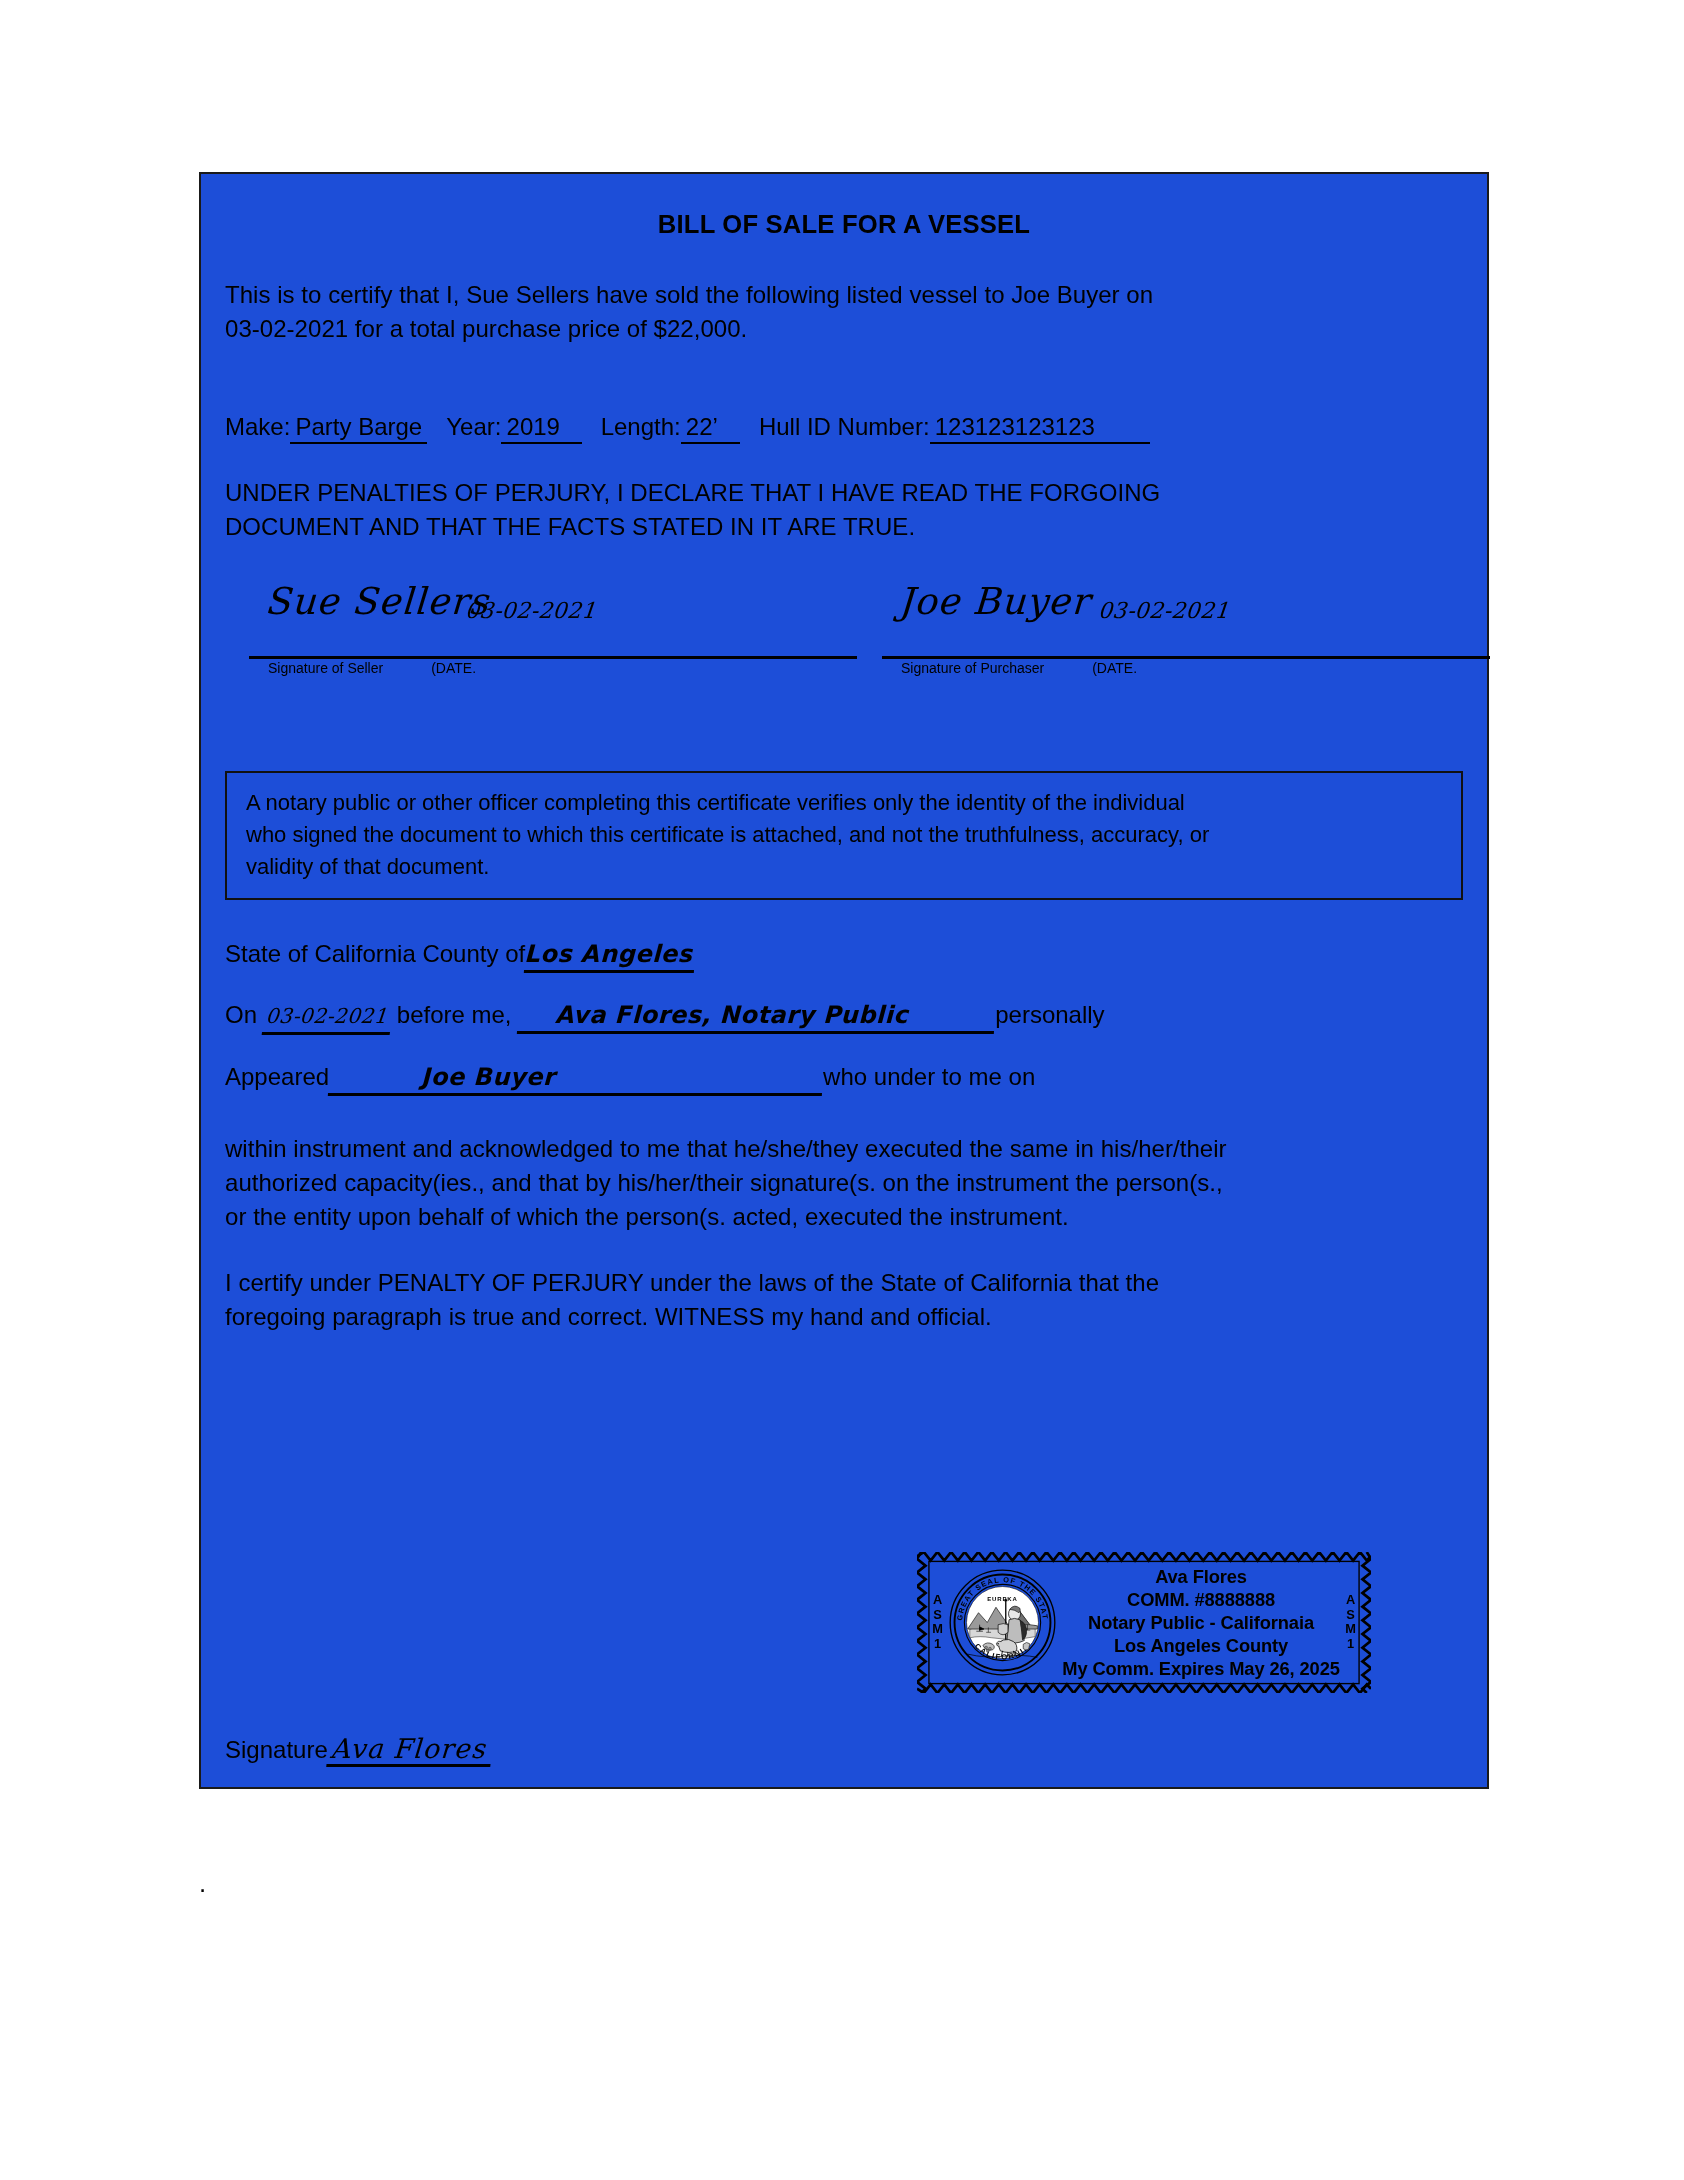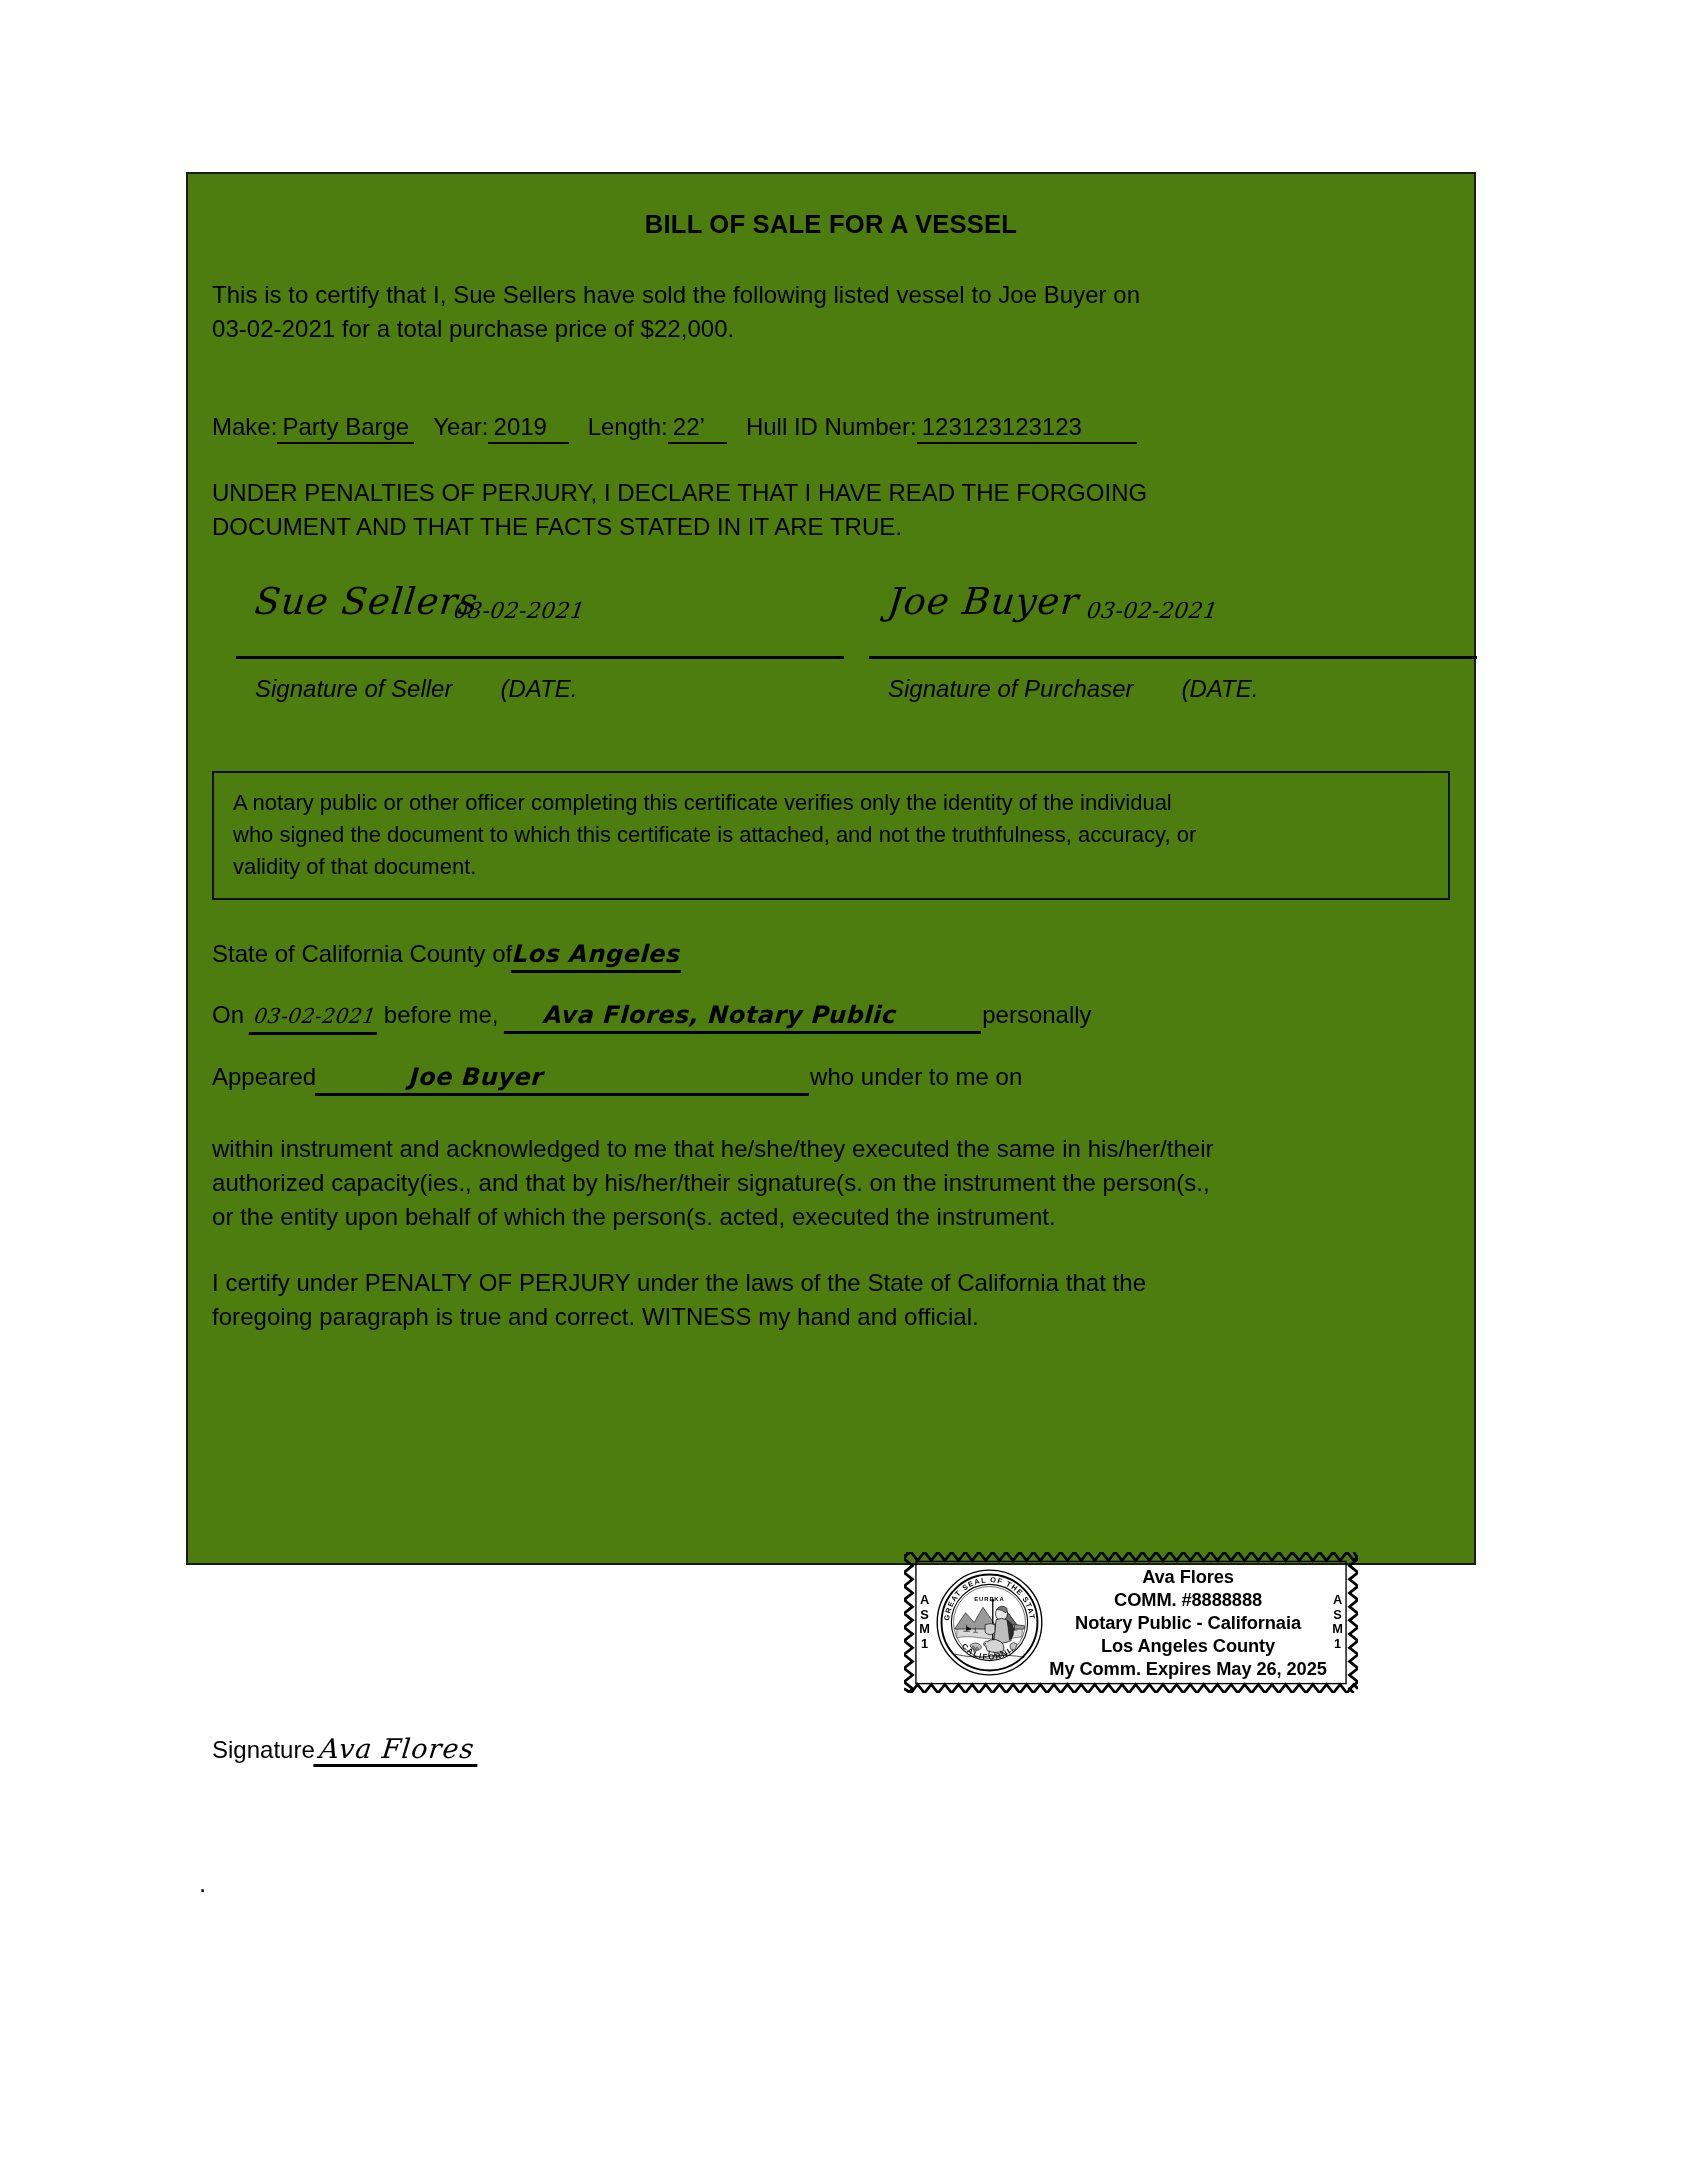--- a/index.html
+++ b/index.html
@@ -13,27 +13,27 @@
     height: 2181px;
     position: relative;
     font-family: "Liberation Sans", sans-serif;
     color: #000000;
     -webkit-font-smoothing: antialiased;
   }
 
   
   .doc-frame {
     position: absolute;
-    left: 186px;
+    left: 199px;
     top: 172px;
     width: 1290px;
-    height: 1393px;
+    height: 1617px;
     border: 2.6px solid #1a1a1a;
     box-sizing: border-box;
-    background: #4d7c0f;
+    background: #1d4ed8;
   }
 
   .inner {
     position: absolute;
     left: 0; top: 0; right: 0; bottom: 0;
     padding: 0 24px;
     box-sizing: border-box;
   }
 
   
@@ -126,25 +126,24 @@
     position: absolute;
     left: 218px;
     top: 15.3px;
     font-size: 22px;
   }
   .sig-rule {
     border-top: 3px solid #000;
     width: 608px;
   }
   .sig-caption {
-    font-size: 24px;
-    margin-top: 16px;
+    font-size: 14px;
+    margin-top: 1px;
     padding-left: 19px;
     white-space: nowrap;
-    font-style: italic;
   }
   .sig-caption .cap-date {
     display: inline-block;
     margin-left: 48px;
   }
 
   
   .notary-box {
     margin: 0 0 0 0;
     border: 2.6px solid #111;

